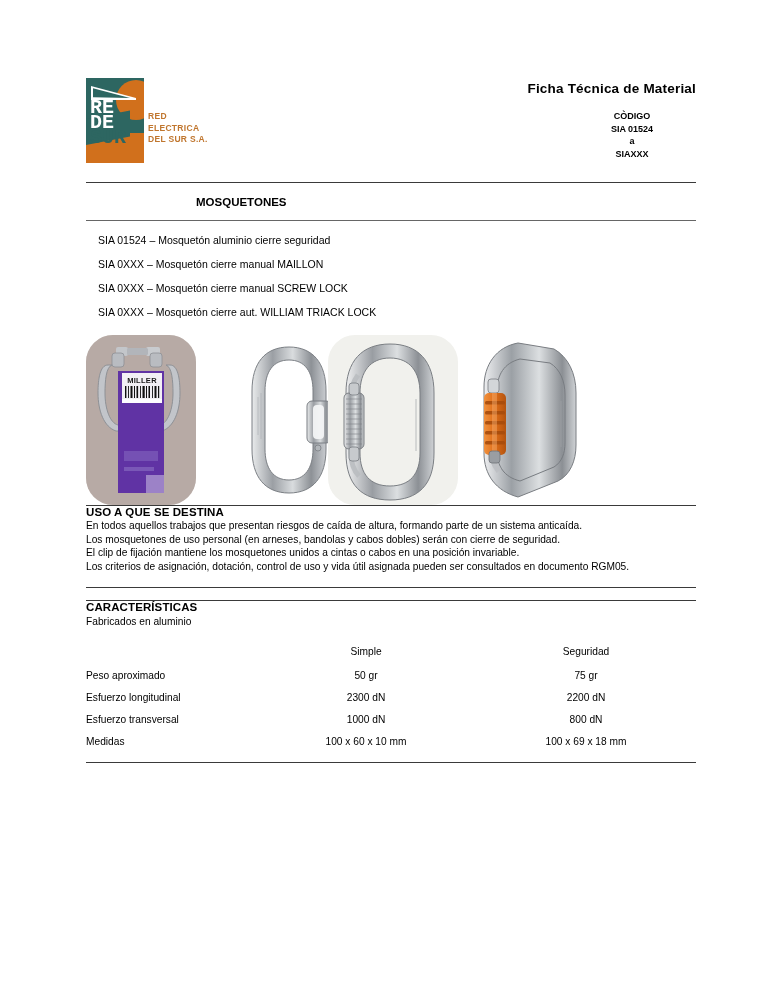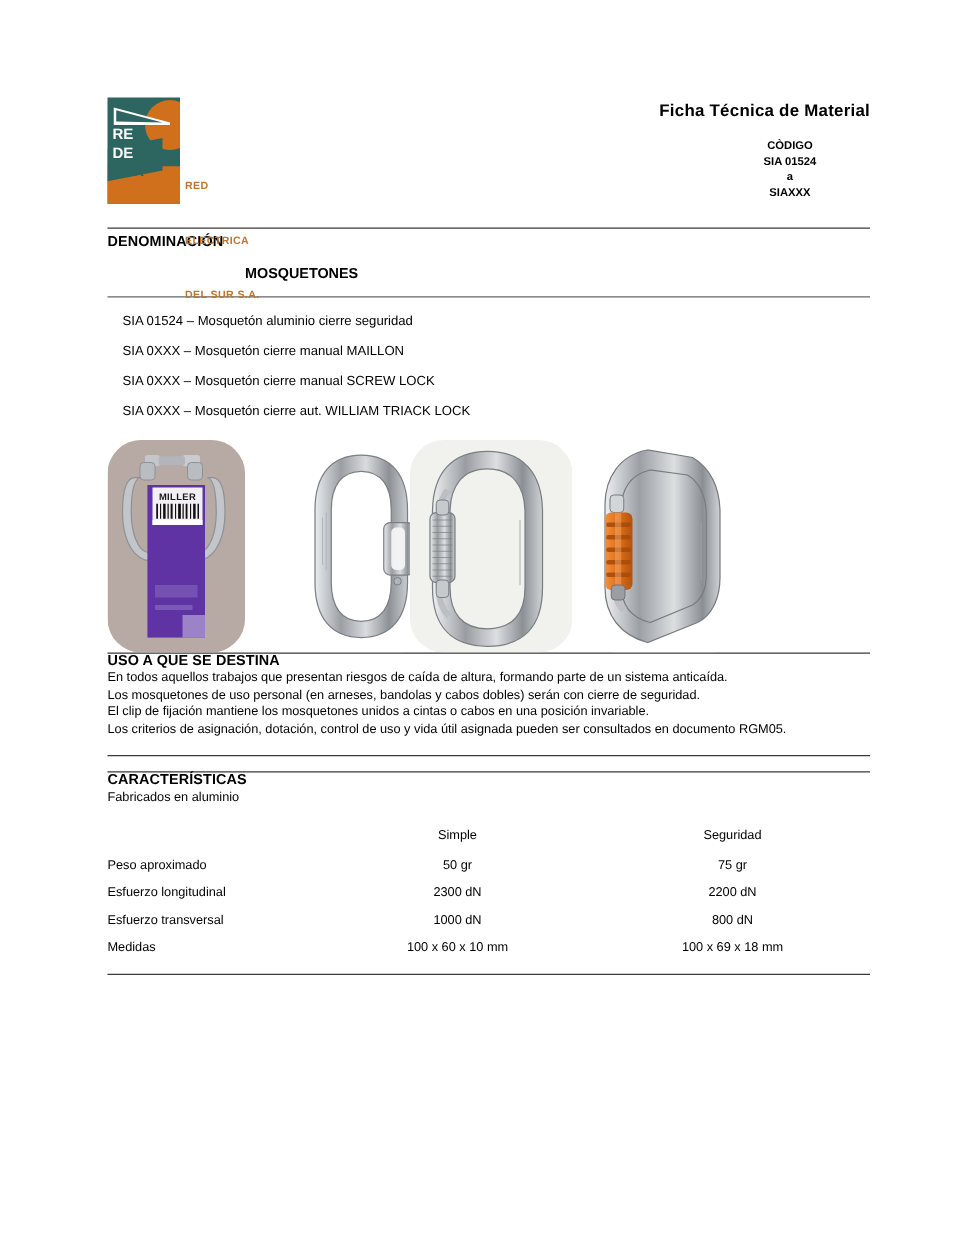--- a/index.html
+++ b/index.html
@@ -77,40 +77,40 @@
     left: 4px;
     top: 6px;
     width: 48px;
     height: 17px;
   }
   .logo-letters {
     position: absolute;
     left: 4px;
     top: 22px;
     width: 50px;
-    font-family: Liberation Sans, sans-serif;
-    font-weight: bold;
-    font-size: 12px;
+    font-family: Liberation Mono, monospace;
+    font-weight: bold;
+    font-size: 20px;
     line-height: 15px;
     letter-spacing: 0px;
     color: #ffffff;
   }
   .logo-letters .ln { display: block; white-space: nowrap; }
   .logo-letters .ln.sur { color: #2d6661; }
   .logo-name {
     position: absolute;
     left: 62px;
     top: 33px;
     font-size: 8.5px;
     font-weight: bold;
     line-height: 11.5px;
     color: #c0762e;
     letter-spacing: 0.3px;
   }
-  .logo-name span { display: block; margin-top: 32px; }
+  .logo-name span { display: block; }
 
   .doc-title {
     position: absolute;
     right: 0;
     top: 3px;
     font-size: 13.5px;
     font-weight: bold;
     letter-spacing: 0.2px;
     white-space: nowrap;
   }
@@ -268,21 +268,20 @@
       <div class="codigo-box">
         <span>CÒDIGO</span>
         <span>SIA 01524</span>
         <span>a</span>
         <span>SIAXXX</span>
       </div>
     </div>
 
     <hr class="rule">
     <div class="section denominacion">
-      <div class="sec-title">DENOMINACIÓN</div>
       <div class="denom-subtitle">MOSQUETONES</div>
       <hr class="rule thin">
       <div class="sia-list">
         <div class="sia-item">SIA 01524  – Mosquetón aluminio cierre seguridad</div>
         <div class="sia-item">SIA 0XXX  – Mosquetón cierre  manual MAILLON</div>
         <div class="sia-item">SIA 0XXX  – Mosquetón cierre manual SCREW LOCK</div>
         <div class="sia-item">SIA 0XXX – Mosquetón cierre aut. WILLIAM TRIACK LOCK</div>
       </div>
     </div>
 

